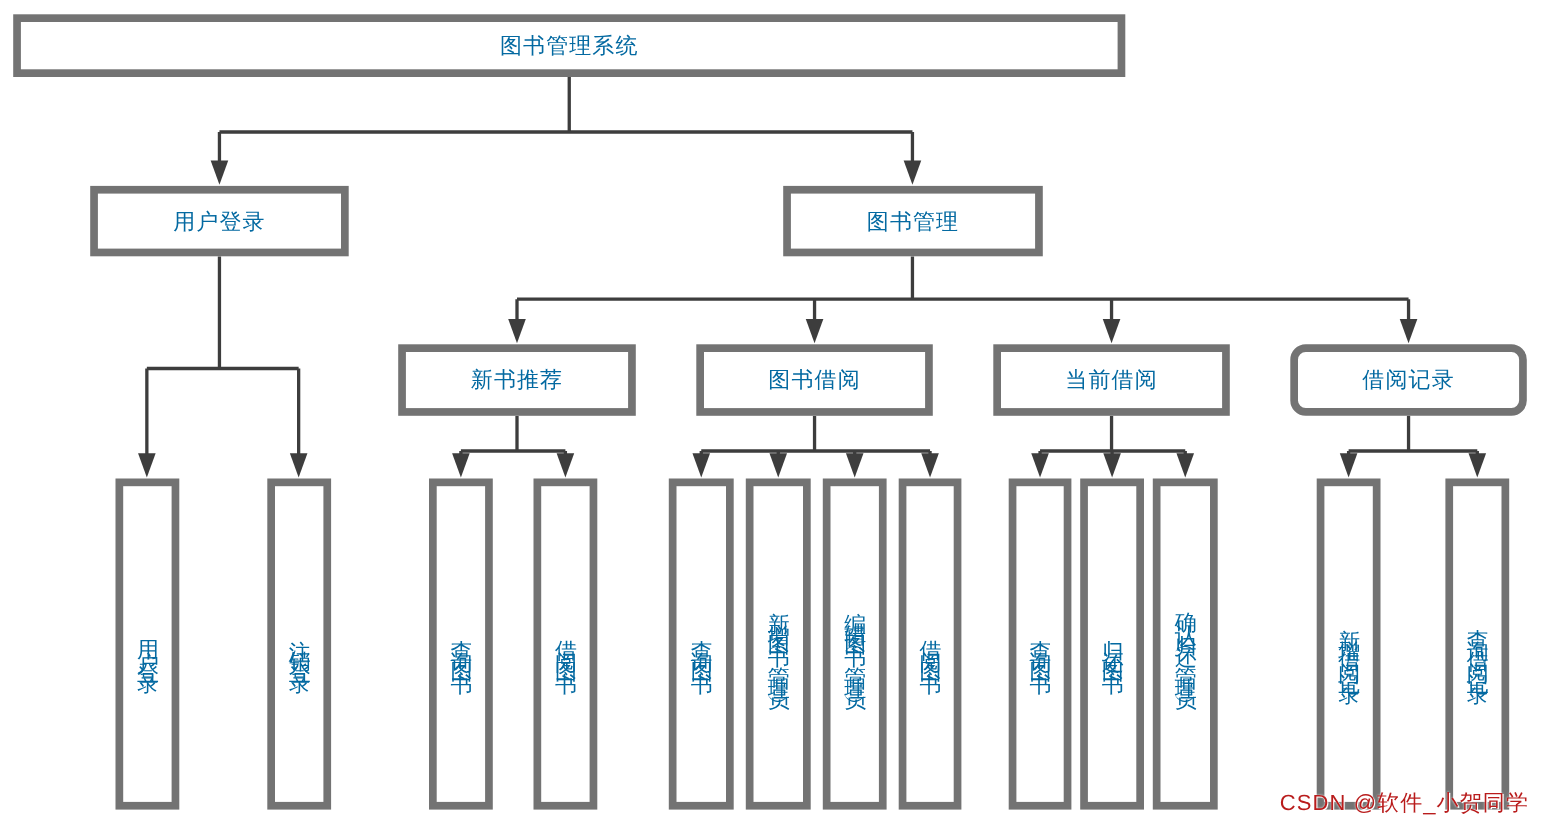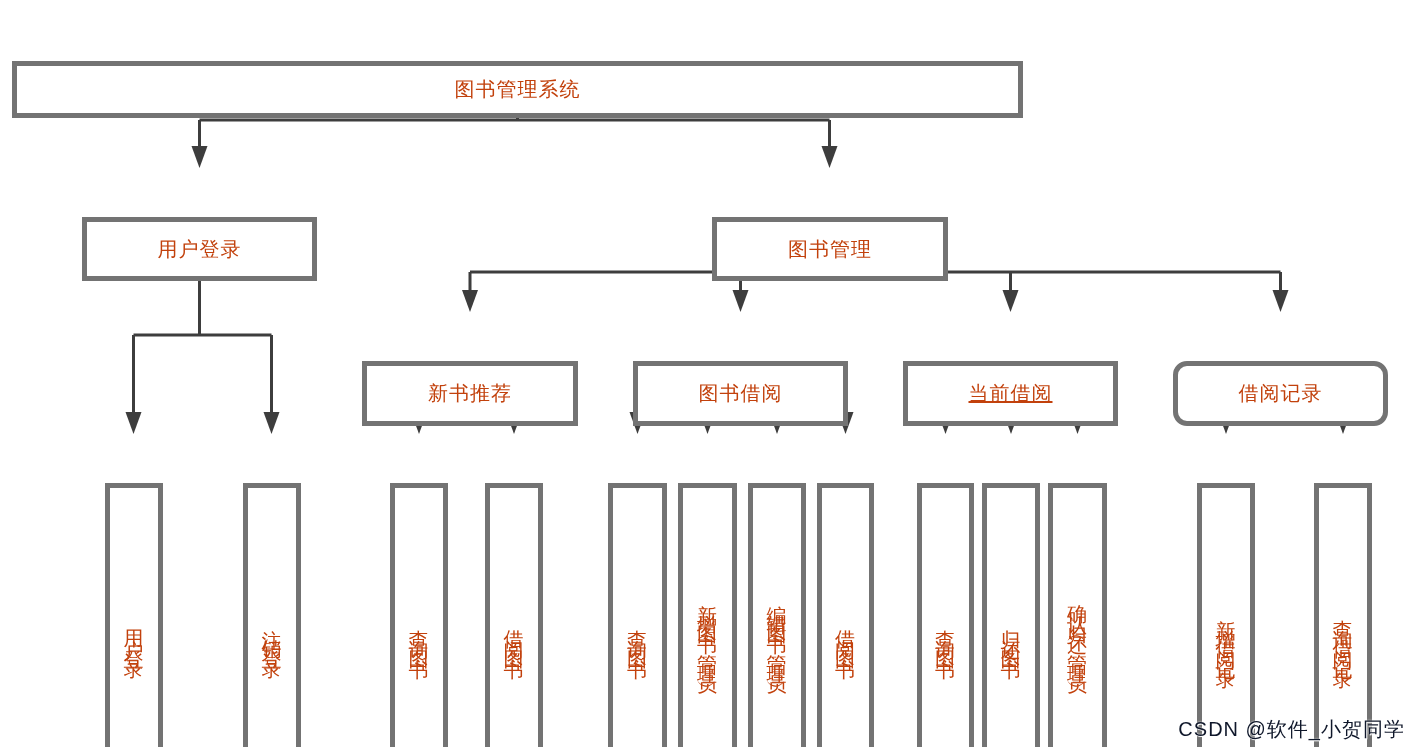--- a/index.html
+++ b/index.html
@@ -12,47 +12,46 @@
     overflow: hidden;
   }
   svg.connectors {
     position: absolute;
     left: 0; top: 0;
     width: 1405px; height: 747px;
   }
   .node {
     position: absolute;
     box-sizing: border-box;
-    border: 5px solid #737373;
+    border: 7px solid #737373;
     background: #ffffff;
     display: flex;
     align-items: center;
     justify-content: center;
-    color: #c2410c;
-    margin-top: 48px;
+    color: #0369a1;
   }
   .node .lbl {
     font-size: 20px;
     letter-spacing: 1px;
     white-space: nowrap;
   }
   .leaf .lbl {
     writing-mode: vertical-lr;
     text-orientation: mixed;
     font-size: 20px;
     letter-spacing: 10px;
     line-height: 1;
     white-space: nowrap;
   }
   .watermark {
     position: absolute;
-    right: 0;
+    right: 15px;
     bottom: 4px;
     font-size: 20px;
-    color: #0f172a;
+    color: #b91c1c;
     text-shadow: 0 0 2px #ffffff, 1px 1px 0 #ffffff;
     letter-spacing: 1px;
     z-index: 5;
   }
 </style>
 </head>
 <body>
 
 <div class="canvas">
 
@@ -125,21 +124,21 @@
   <div class="node" style="left:362px; top:313px; width:216px; height:65px;">
     <span class="lbl">新书推荐</span>
   </div>
 
   <div class="node" style="left:712px; top:169px; width:236px; height:64px;">
     <span class="lbl">图书管理</span>
   </div>
   <div class="node" style="left:633px; top:313px; width:215px; height:65px;align-items:center;">
     <span class="lbl">图书借阅</span>
   </div>
-  <div class="node" style="left:903px; top:313px; width:215px; height:65px;text-decoration:underline;">
+  <div class="node" style="left:903px; top:313px; width:215px; height:65px;">
     <span class="lbl">当前借阅</span>
   </div>
   <div class="node" style="left:1173px; top:313px; width:215px; height:65px;border-radius:14px;">
     <span class="lbl">借阅记录</span>
   </div>
 
   <div class="node leaf" style="left:105px; top:435px; width:58px; height:301px;">
     <span class="lbl">用户登录</span>
   </div>
   <div class="node leaf" style="left:243px; top:435px; width:58px; height:301px;">

